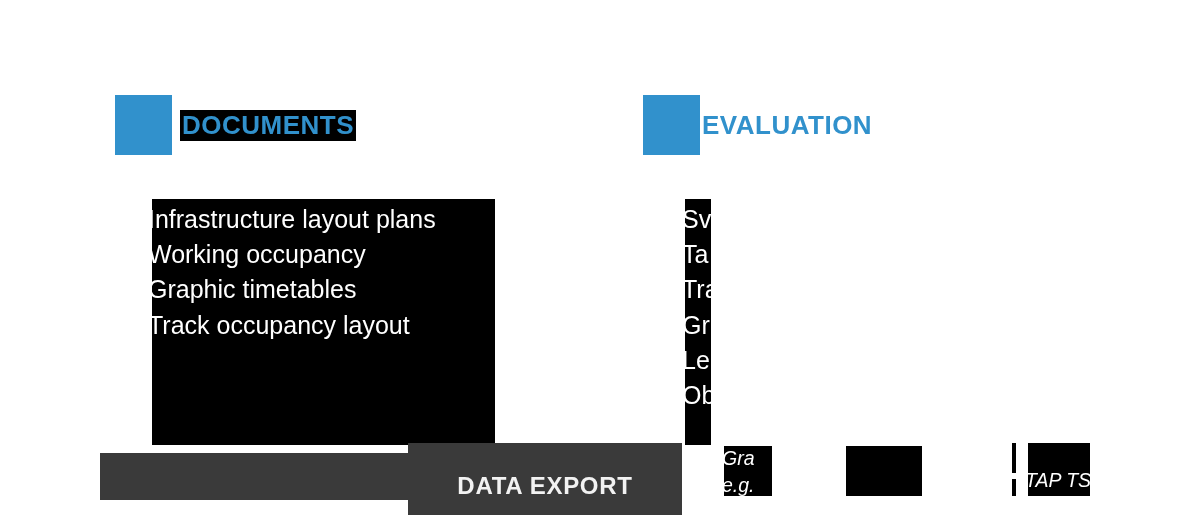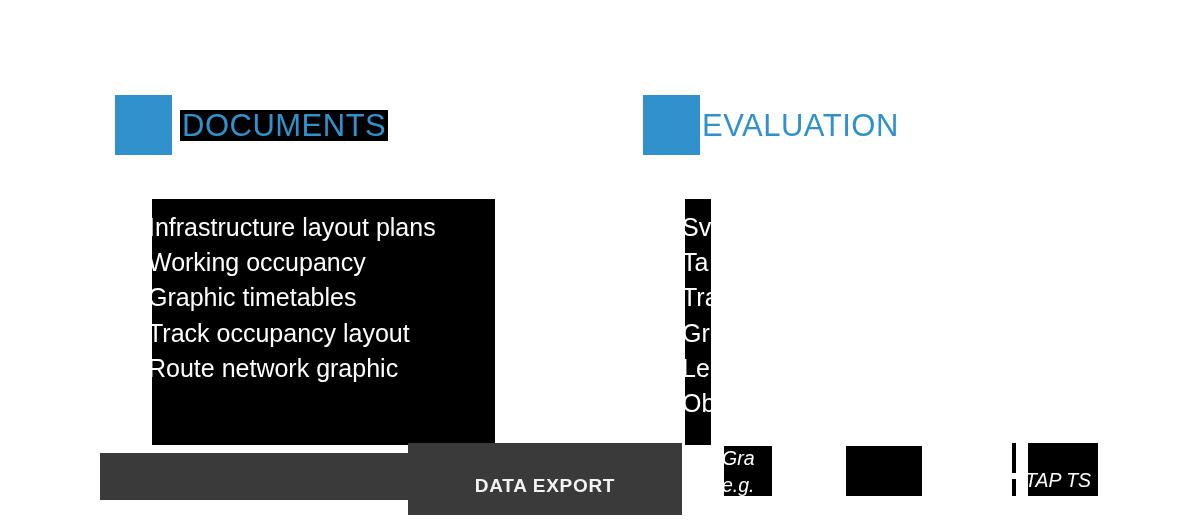--- a/index.html
+++ b/index.html
@@ -26,22 +26,22 @@
     position: absolute;
     display: flex;
     align-items: center;
   }
   .heading-swatch {
     width: 57px;
     height: 60px;
     flex: 0 0 57px;
   }
   .heading-label {
-    font-size: 31px;
-    font-weight: normal;
+    font-size: 26px;
+    font-weight: bold;
     letter-spacing: 0.5px;
     line-height: 31px;
     white-space: nowrap;
     padding: 0 2px;
   }
   .heading-label.boxed {
     background: #000000;
   }
 
   #heading-documents { left: 115px; top: 95px; }
@@ -64,21 +64,20 @@
   }
   .list-clip {
     position: absolute;
     top: 0;
     overflow: hidden;
   }
   .list-items {
     position: absolute;
     top: 0;
     white-space: nowrap;
-    margin-top: 8px;
   }
   .list-item {
     color: #ffffff;
     font-size: 25px;
     line-height: 35.2px;
     white-space: nowrap;
   }
 
   
   #documents-plate {
@@ -133,21 +132,21 @@
     left: 408px;
     top: 443px;
     width: 274px;
     height: 72px;
     display: flex;
     align-items: center;
     justify-content: center;
   }
   #bar-main .bar-label {
     color: #f2f2f2;
-    font-size: 19px;
+    font-size: 24px;
     font-weight: bold;
     letter-spacing: 0.7px;
     white-space: nowrap;
     margin-top: 14px;
   }
 
   
   .note-block {
     position: absolute;
     background: #000000;
@@ -164,21 +163,21 @@
     font-size: 19.5px;
     line-height: 27px;
     white-space: nowrap;
   }
 
   #note-1 { left: 724px; top: 446px; width: 48px; height: 50px; }
   #note-1 .note-inner { left: -2px; top: -1px; }
 
   #note-2 { left: 846px; top: 446px; width: 76px; height: 50px; }
 
-  #note-3 { left: 1028px; top: 443px; width: 70px; height: 53px; }
+  #note-3 { left: 1028px; top: 443px; width: 62px; height: 53px; }
   #note-3 .note-inner { left: -3px; top: 24px; }
 
   
   #note-divider {
     position: absolute;
     left: 1012px;
     top: 443px;
     width: 4px;
     height: 53px;
   }
@@ -206,21 +205,20 @@
     <div class="heading-label">EVALUATION</div>
   </div>
 
   <div class="list-plate" id="documents-plate"></div>
   <div class="list-clip" id="documents-clip">
     <div class="list-items" id="documents-items">
       <div class="list-item">Infrastructure layout plans</div>
       <div class="list-item">Working occupancy</div>
       <div class="list-item">Graphic timetables</div>
       <div class="list-item">Track occupancy layout</div>
-      <div class="list-item">Route network graphic</div>
     </div>
   </div>
 
   <div class="list-plate" id="evaluation-plate"></div>
   <div class="list-clip" id="evaluation-clip">
     <div class="list-items" id="evaluation-items">
       <div class="list-item">Sv</div>
       <div class="list-item">Ta</div>
       <div class="list-item">Tra</div>
       <div class="list-item">Gr</div>

